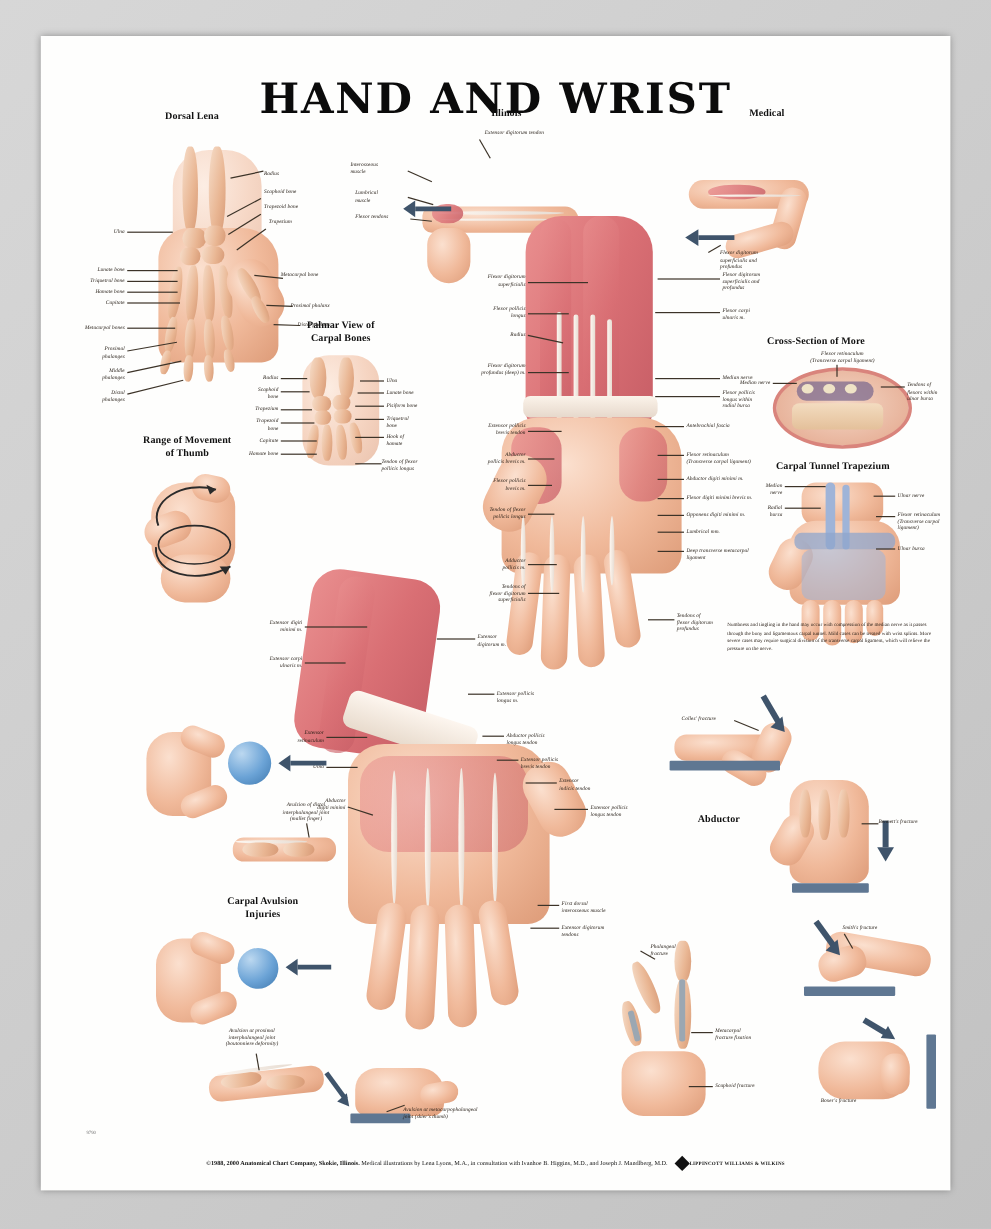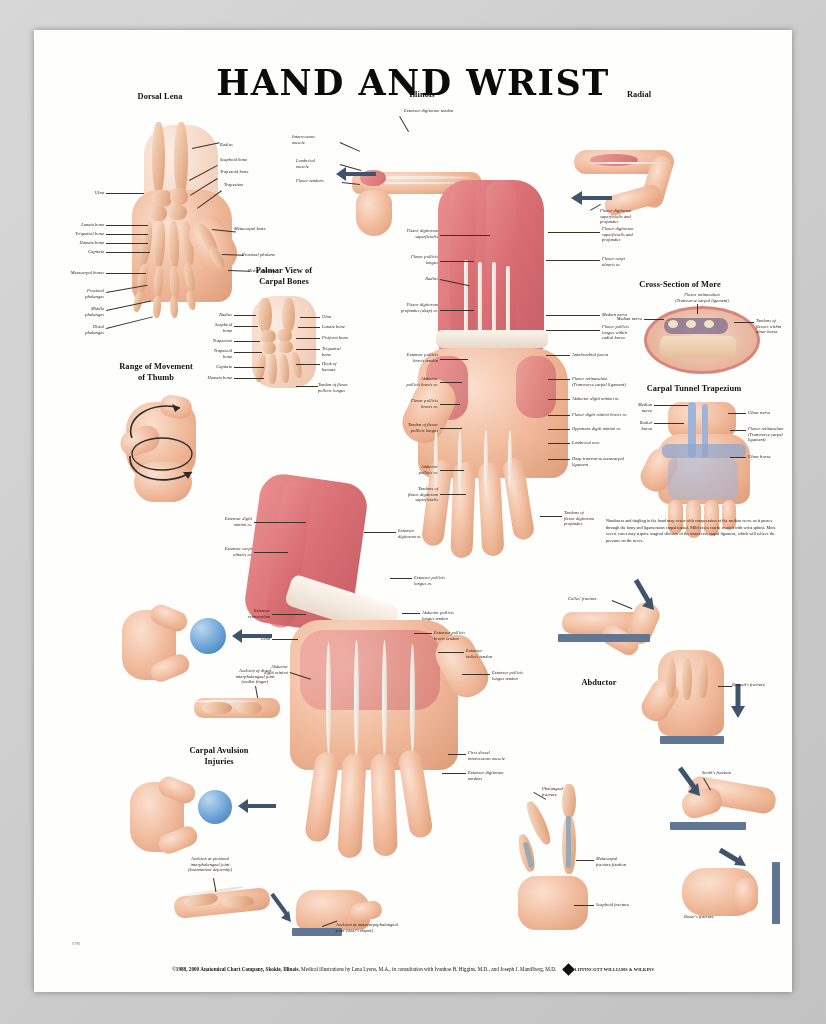--- a/index.html
+++ b/index.html
@@ -189,21 +189,21 @@
   <div class="lead" style="left:366px;top:86px;width:18px;transform:rotate(60deg);"></div>
   <div class="lbl" style="left:258px;top:104px;width:48px;">Interosseous
 muscle</div>
   <div class="lead" style="left:306px;top:112px;width:22px;transform:rotate(24deg);"></div>
   <div class="lbl" style="left:262px;top:128px;width:44px;">Lumbrical
 muscle</div>
   <div class="lead" style="left:306px;top:134px;width:22px;transform:rotate(16deg);"></div>
   <div class="lbl" style="left:262px;top:148px;width:48px;">Flexor tendons</div>
   <div class="lead" style="left:308px;top:152px;width:18px;transform:rotate(6deg);"></div>
 
-  <div class="hd" style="left:560px;top:60px;width:90px;">Radial</div>
+  <div class="hd" style="left:560px;top:60px;width:90px;">Medical</div>
   <div class="fig">
     <div class="skin" style="left:540px;top:120px;width:100px;height:24px;border-radius:12px;"></div>
     <div class="muscle" style="left:556px;top:124px;width:48px;height:12px;opacity:.8;"></div>
     <div class="skin" style="left:612px;top:126px;width:22px;height:52px;border-radius:10px;transform:rotate(16deg);"></div>
     <div class="skin" style="left:570px;top:160px;width:58px;height:20px;border-radius:10px;transform:rotate(-16deg);"></div>
     <div class="tendon" style="left:556px;top:132px;width:78px;height:2px;"></div>
     <svg style="position:absolute;left:534px;top:160px;" width="46" height="16">
           <path d="M44 8 L14 8" stroke="#3f546b" stroke-width="4"></path>
           <path d="M14 1 L3 8 L14 15 z" fill="#3f546b"></path>
         </svg>

